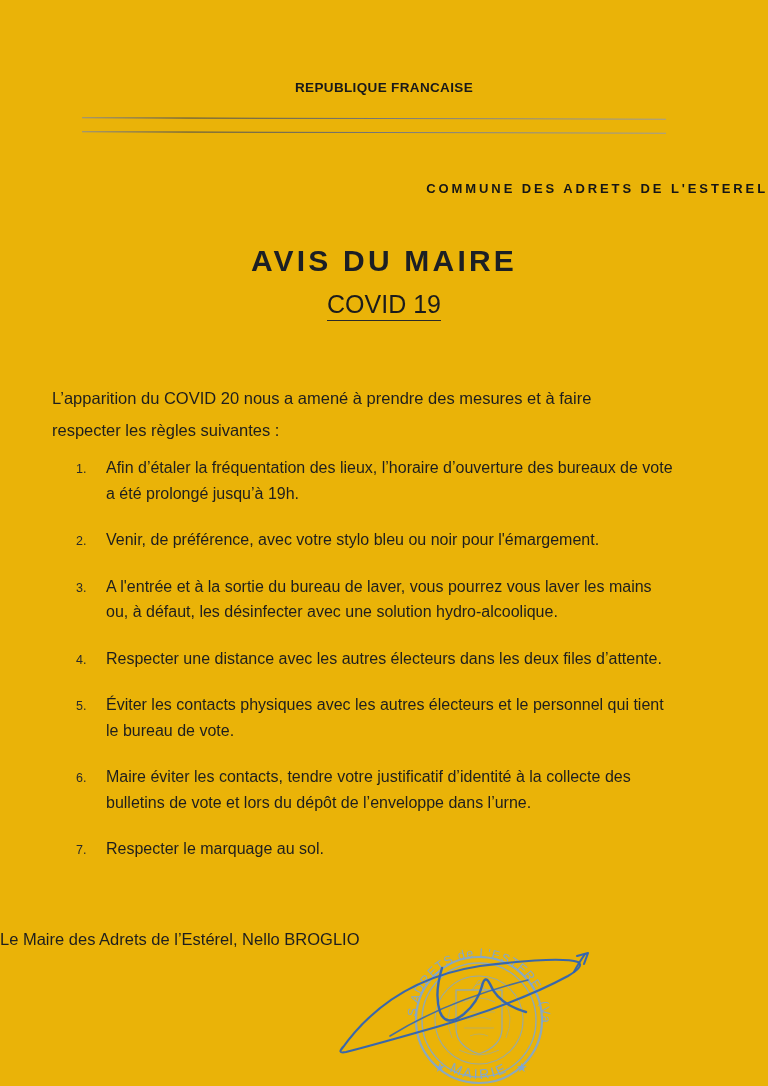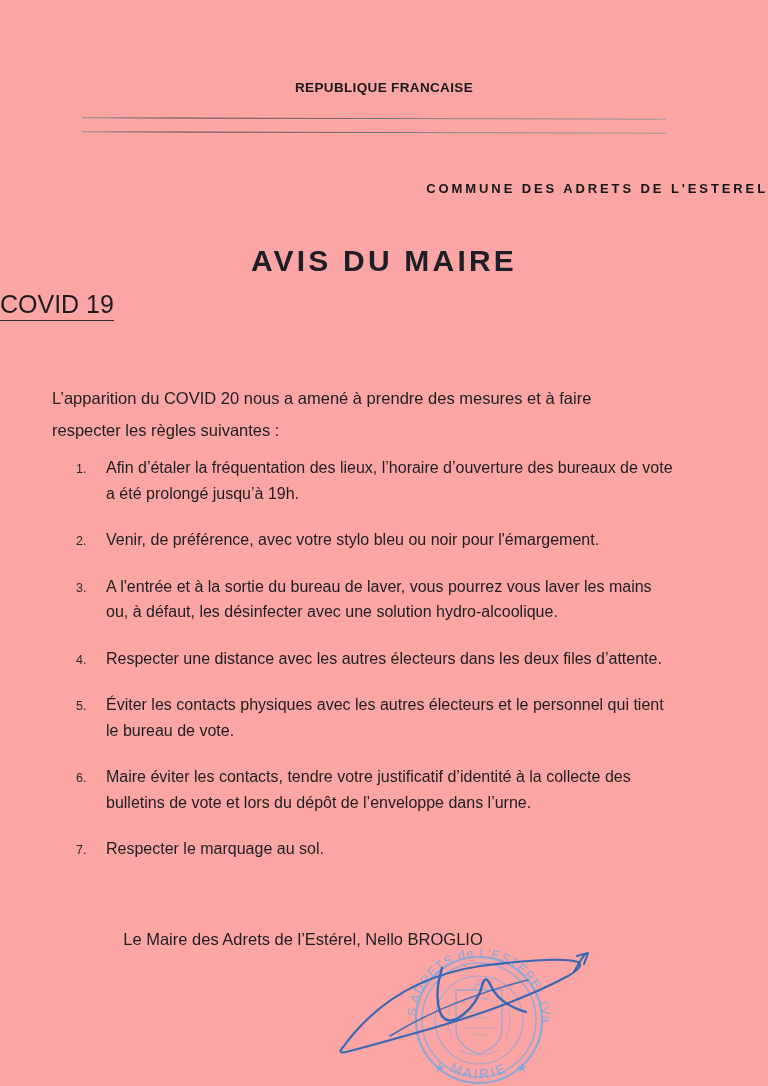--- a/index.html
+++ b/index.html
@@ -14,21 +14,21 @@
     position: relative;
     overflow: hidden;
     font-family: "Liberation Sans", sans-serif;
     color: #1a1a1a;
     -webkit-font-smoothing: antialiased;
   }
 
   .page {
     position: absolute;
     inset: 0;
-    background: #fca5a5;
+    background: #eab308;
   }
 
   
   .republique {
     position: absolute;
     top: 80px;
     left: 0;
     width: 768px;
     text-align: center;
     font-size: 13.5px;
@@ -78,20 +78,21 @@
     letter-spacing: 3.2px;
     color: #1c1f24;
     margin-top: 6px;
   }
 
   .covid-title {
     position: absolute;
     top: 290px;
     left: 0;
     width: 768px;
+    text-align: center;
     font-size: 25px;
     font-weight: normal;
     color: #1c1c1c;
   }
   .covid-title span {
     border-bottom: 1.6px solid #2a2a2a;
     padding-bottom: 2px;
   }
 
   
@@ -134,21 +135,21 @@
   }
 
   
   .signature-line {
     position: absolute;
     top: 930px;
     left: 0;
     width: 704px;
     padding-right: 98px;
     box-sizing: border-box;
-    text-align: center;
+    text-align: left;
     font-size: 16.5px;
     color: #1e1e1e;
   }
 
   .seal-area {
     position: absolute;
     top: 950px;
     left: 330px;
     width: 310px;
     height: 136px;

